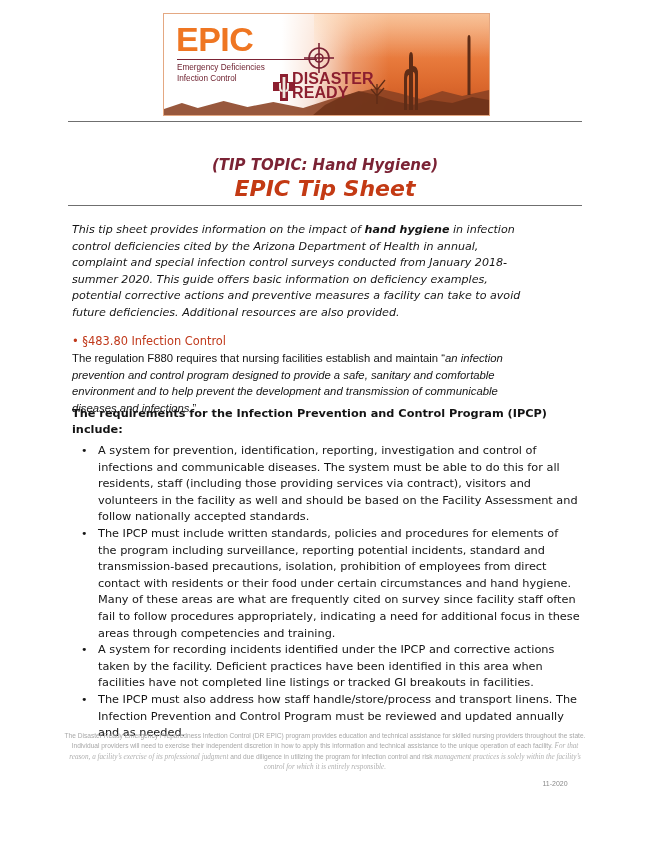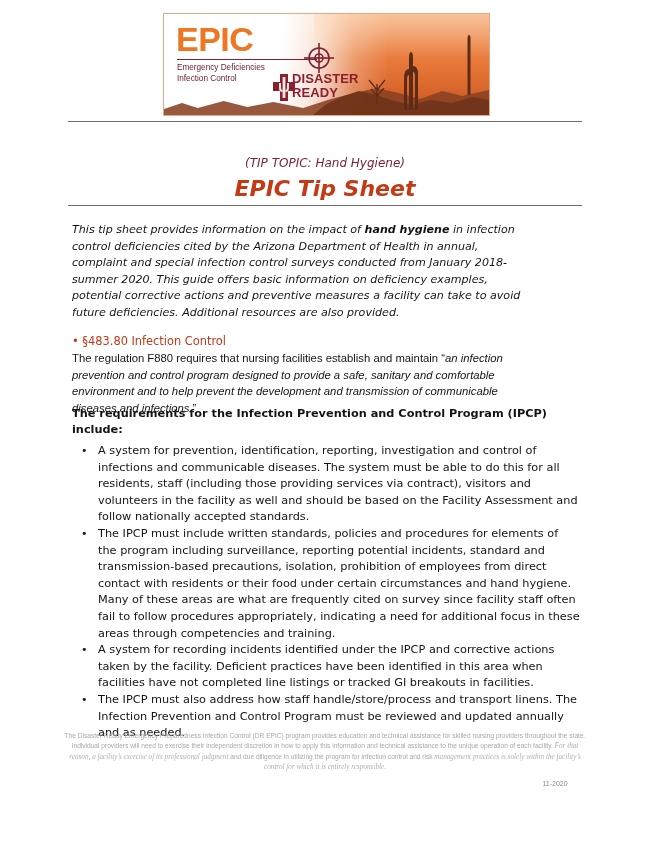--- a/index.html
+++ b/index.html
@@ -99,21 +99,21 @@
     top: 29px;
     width: 30px;
     height: 30px;
   }
   .dr-text {
     position: absolute;
     left: 128px;
     top: 58px;
     font-family: "Liberation Sans", sans-serif;
     font-weight: bold;
-    font-size: 13px;
+    font-size: 16px;
     line-height: 14px;
     color: #8c1f2f;
     letter-spacing: 0.1px;
   }
   .dr-cross {
     position: absolute;
     left: 108px;
     top: 58px;
     width: 24px;
     height: 30px;
@@ -149,22 +149,22 @@
     letter-spacing: 0.2px;
   }
   .title-sub {
     position: absolute;
     left: 68px;
     top: 156px;
     width: 514px;
     text-align: center;
     font-family: "DejaVu Sans", sans-serif;
     font-style: italic;
-    font-weight: normal;
-    font-size: 12px;
+    font-weight: bold;
+    font-size: 15px;
     color: #7b2335;
   }
   .title-epic {
     position: absolute;
     left: 68px;
     top: 176px;
     width: 514px;
     text-align: center;
     font-family: "DejaVu Sans", sans-serif;
     font-style: italic;

